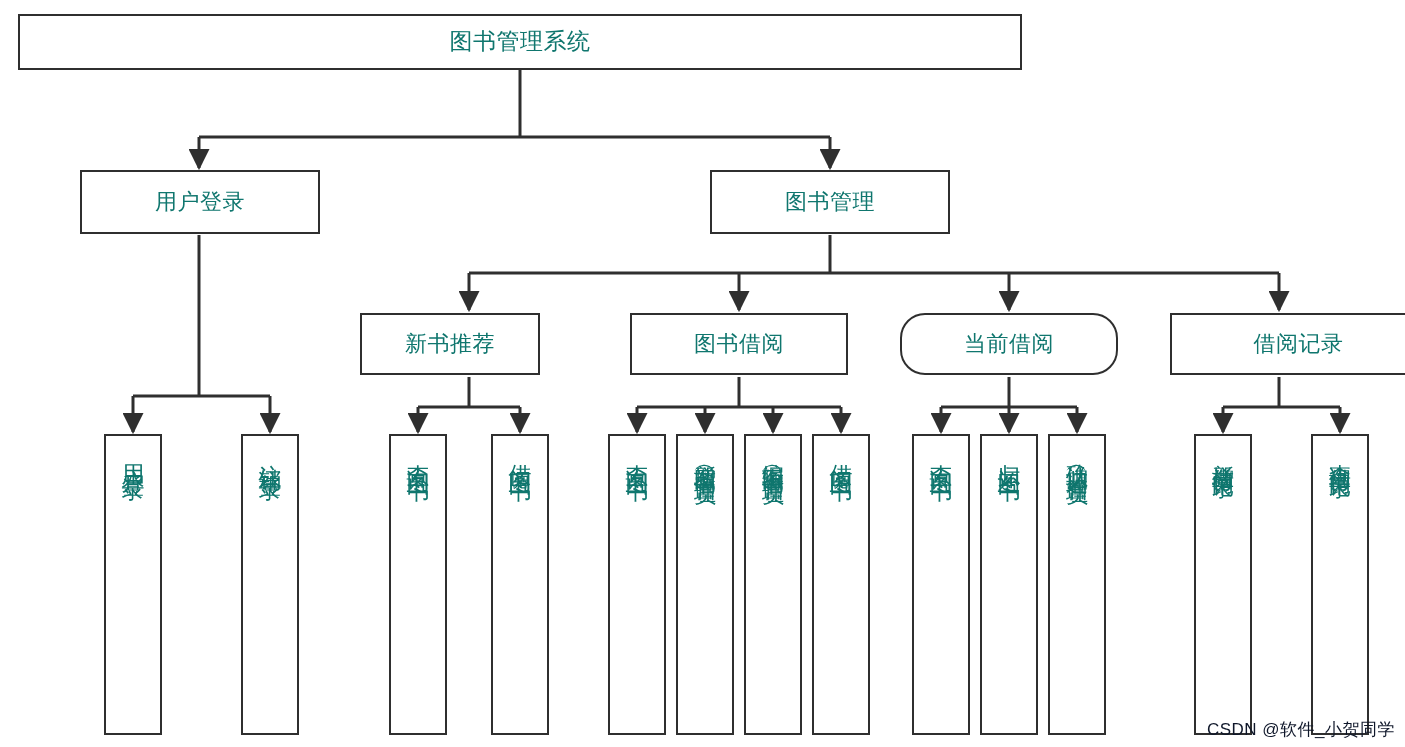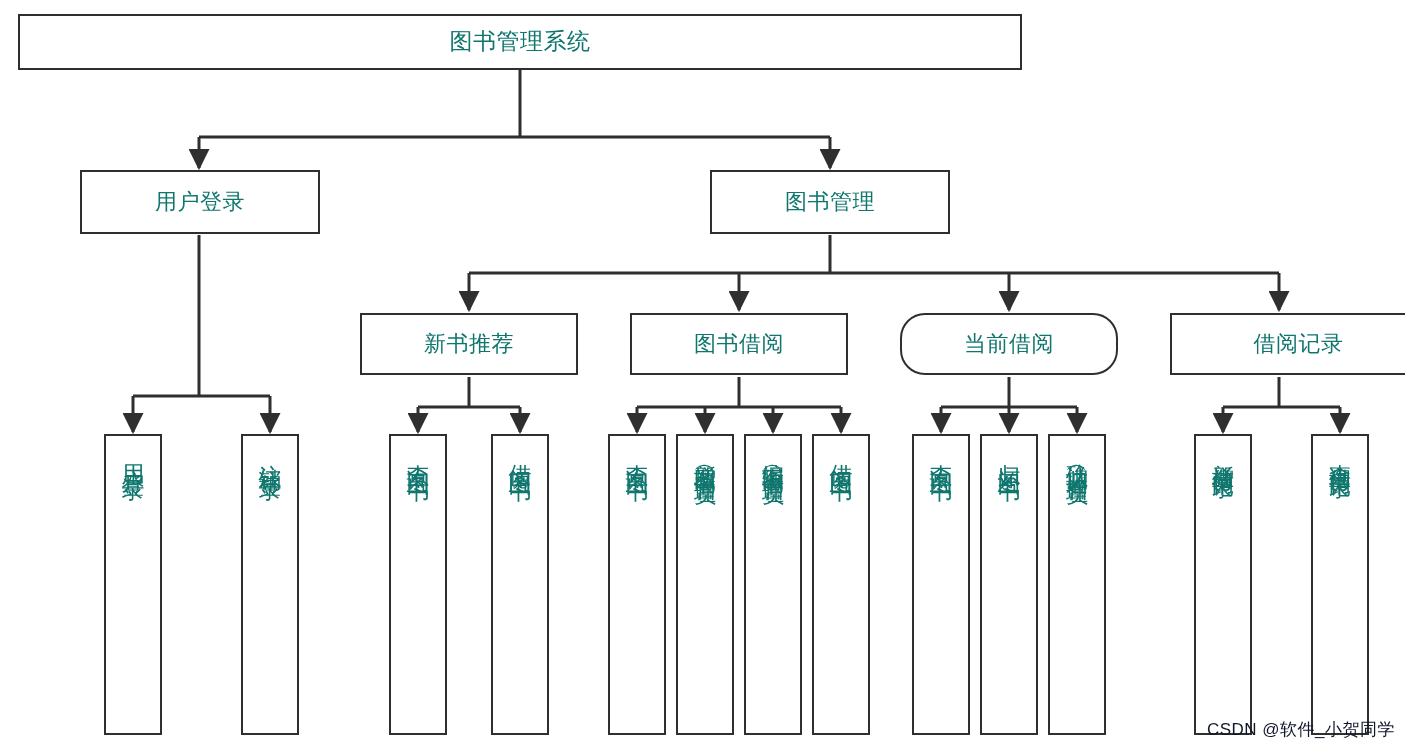--- a/index.html
+++ b/index.html
@@ -136,21 +136,21 @@
   </div>
 
   <div class="node h" style="left:80px; top:170px; width:240px; height:64px;">
     <span class="label">用户登录</span>
   </div>
 
   <div class="node h" style="left:710px; top:170px; width:240px; height:64px;">
     <span class="label">图书管理</span>
   </div>
 
-  <div class="node h" style="left:360px; top:313px; width:218px; height:62px;">
+  <div class="node h" style="left:360px; top:313px; width:180px; height:62px;">
     <span class="label">新书推荐</span>
   </div>
 
   <div class="node h" style="left:630px; top:313px; width:218px; height:62px;">
     <span class="label">图书借阅</span>
   </div>
 
   <div class="node h" style="left:900px; top:313px; width:218px; height:62px;border-radius:25px;">
     <span class="label">当前借阅</span>
   </div>

